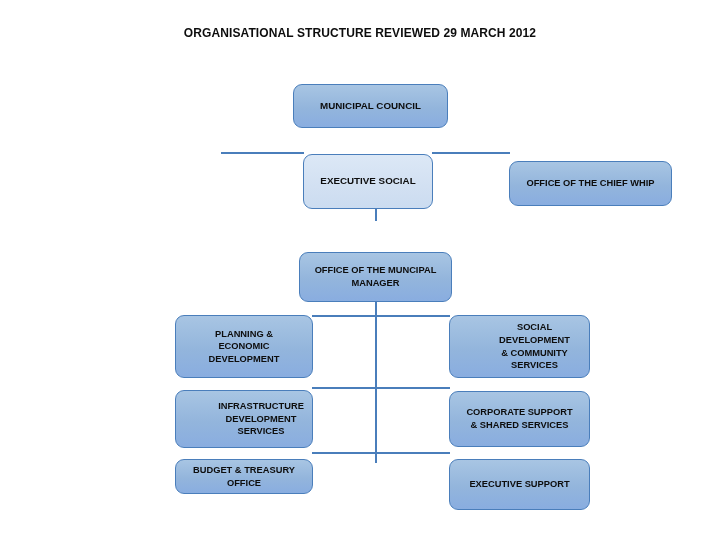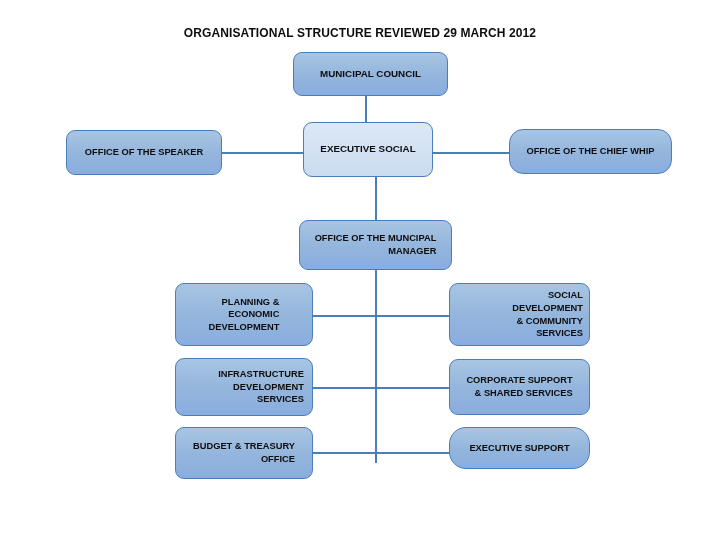--- a/index.html
+++ b/index.html
@@ -55,27 +55,28 @@
   .node {
     position: absolute;
     box-sizing: border-box;
     border: 1.4px solid #4a7ebb;
     border-radius: 9px;
     background: linear-gradient(180deg, #a8c5e3 0%, #93b5dc 55%, #89ade0 100%);
     color: #0d0d0d;
     font-size: 9.3px;
     font-weight: bold;
     line-height: 12.6px;
-    text-align: right;
+    text-align: center;
     display: flex;
     align-items: center;
     justify-content: center;
     padding: 2px 6px;
     z-index: 3;
     white-space: pre-line;
+    margin-top: 32px;
   }
   .node.pale {
     background: linear-gradient(180deg, #dce8f6 0%, #d2e0f2 60%, #cbdcf0 100%);
   }
   .node.t10 { font-size: 9.8px; }
 </style>
 </head>
 <body>
 
 <div id="slide">
@@ -95,41 +96,40 @@
   <div class="line h" style="left:312px; top:315px; width:138px;"></div>
 
   <div class="line h" style="left:312px; top:387px; width:138px;"></div>
 
   <div class="line h" style="left:312px; top:452px; width:138px;"></div>
 
   <div class="node t10" style="left:293px; top:52px; width:155px; height:44px;">MUNICIPAL COUNCIL</div>
 
   <div class="node pale t10" style="left:303px; top:122px; width:130px; height:55px;">EXECUTIVE SOCIAL</div>
 
-  <div class="node" style="left:66px; top:130px; width:156px; height:45px;">OFFICE OF THE SPEAKER</div>
 
-  <div class="node" style="left:509px; top:129px; width:163px; height:45px;border-radius:14px;">OFFICE OF THE CHIEF WHIP</div>
+  <div class="node" style="left:509px; top:129px; width:163px; height:45px;">OFFICE OF THE CHIEF WHIP</div>
 
   <div class="node" style="left:299px; top:220px; width:153px; height:50px;">OFFICE OF THE MUNCIPAL
 MANAGER</div>
 
   <div class="node" style="left:175px; top:283px; width:138px; height:63px;">PLANNING &amp;
 ECONOMIC
 DEVELOPMENT</div>
 
   <div class="node" style="left:449px; top:283px; width:141px; height:63px;padding-left:36px;">SOCIAL DEVELOPMENT
 &amp; COMMUNITY
 SERVICES</div>
 
   <div class="node" style="left:175px; top:358px; width:138px; height:58px;padding-left:40px;">INFRASTRUCTURE
 DEVELOPMENT
 SERVICES</div>
 
   <div class="node" style="left:449px; top:359px; width:141px; height:56px;">CORPORATE SUPPORT
 &amp; SHARED SERVICES</div>
 
-  <div class="node" style="left:175px; top:427px; width:138px; height:52px;">BUDGET &amp; TREASURY
+  <div class="node" style="left:175px; top:427px; width:138px; height:35px;">BUDGET &amp; TREASURY
 OFFICE</div>
 
-  <div class="node" style="left:449px; top:427px; width:141px; height:42px;border-radius:17px;">EXECUTIVE SUPPORT</div>
+  <div class="node" style="left:449px; top:427px; width:141px; height:51px;">EXECUTIVE SUPPORT</div>
 
 
 </div>
 
 </body></html>

